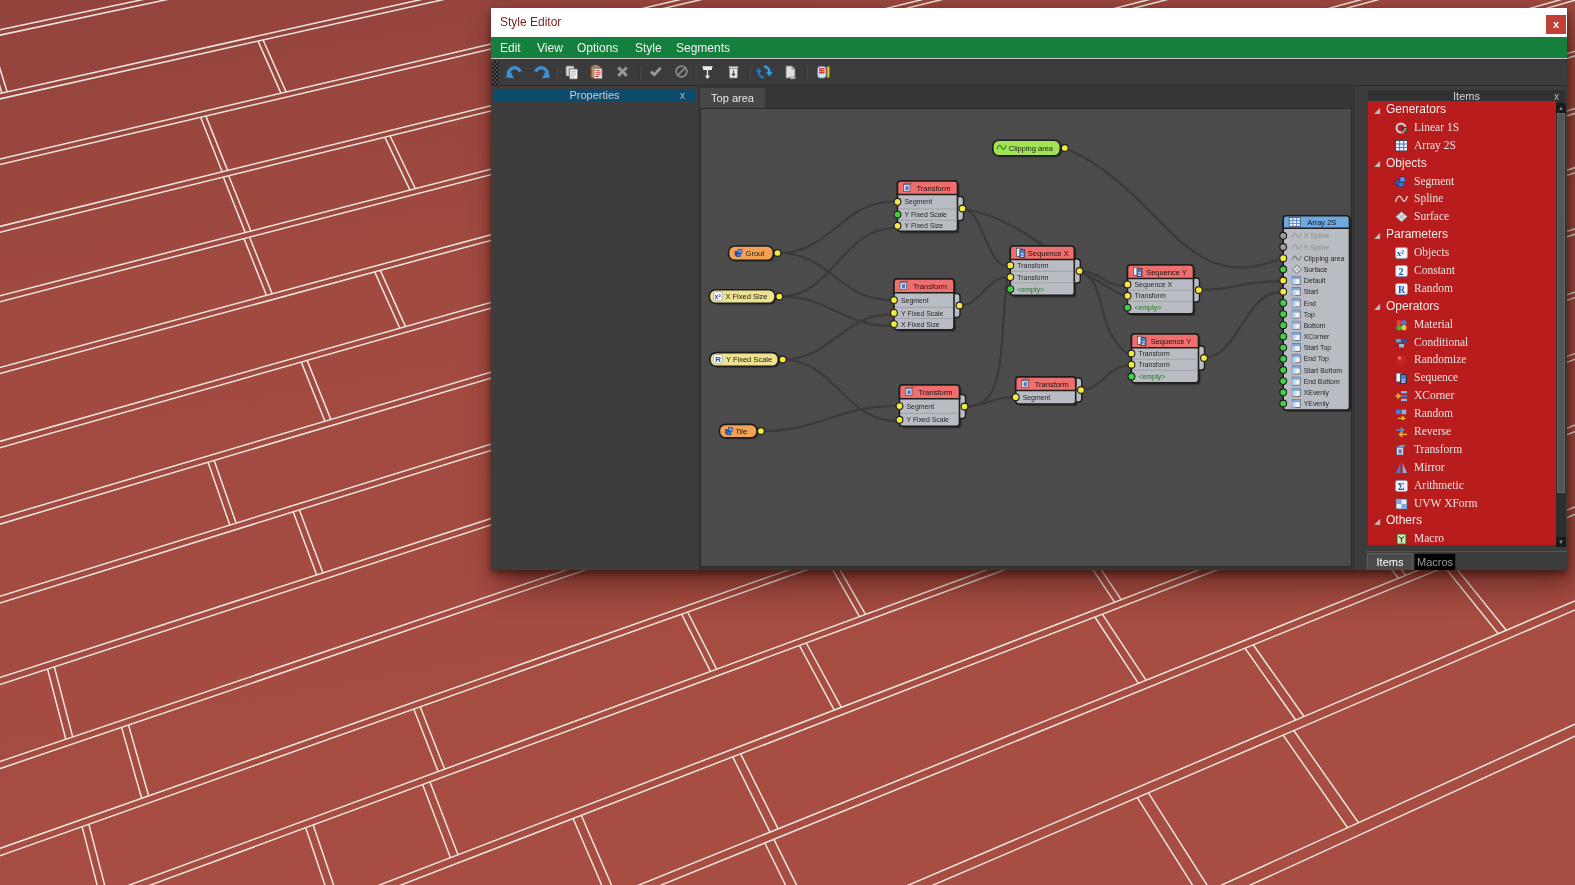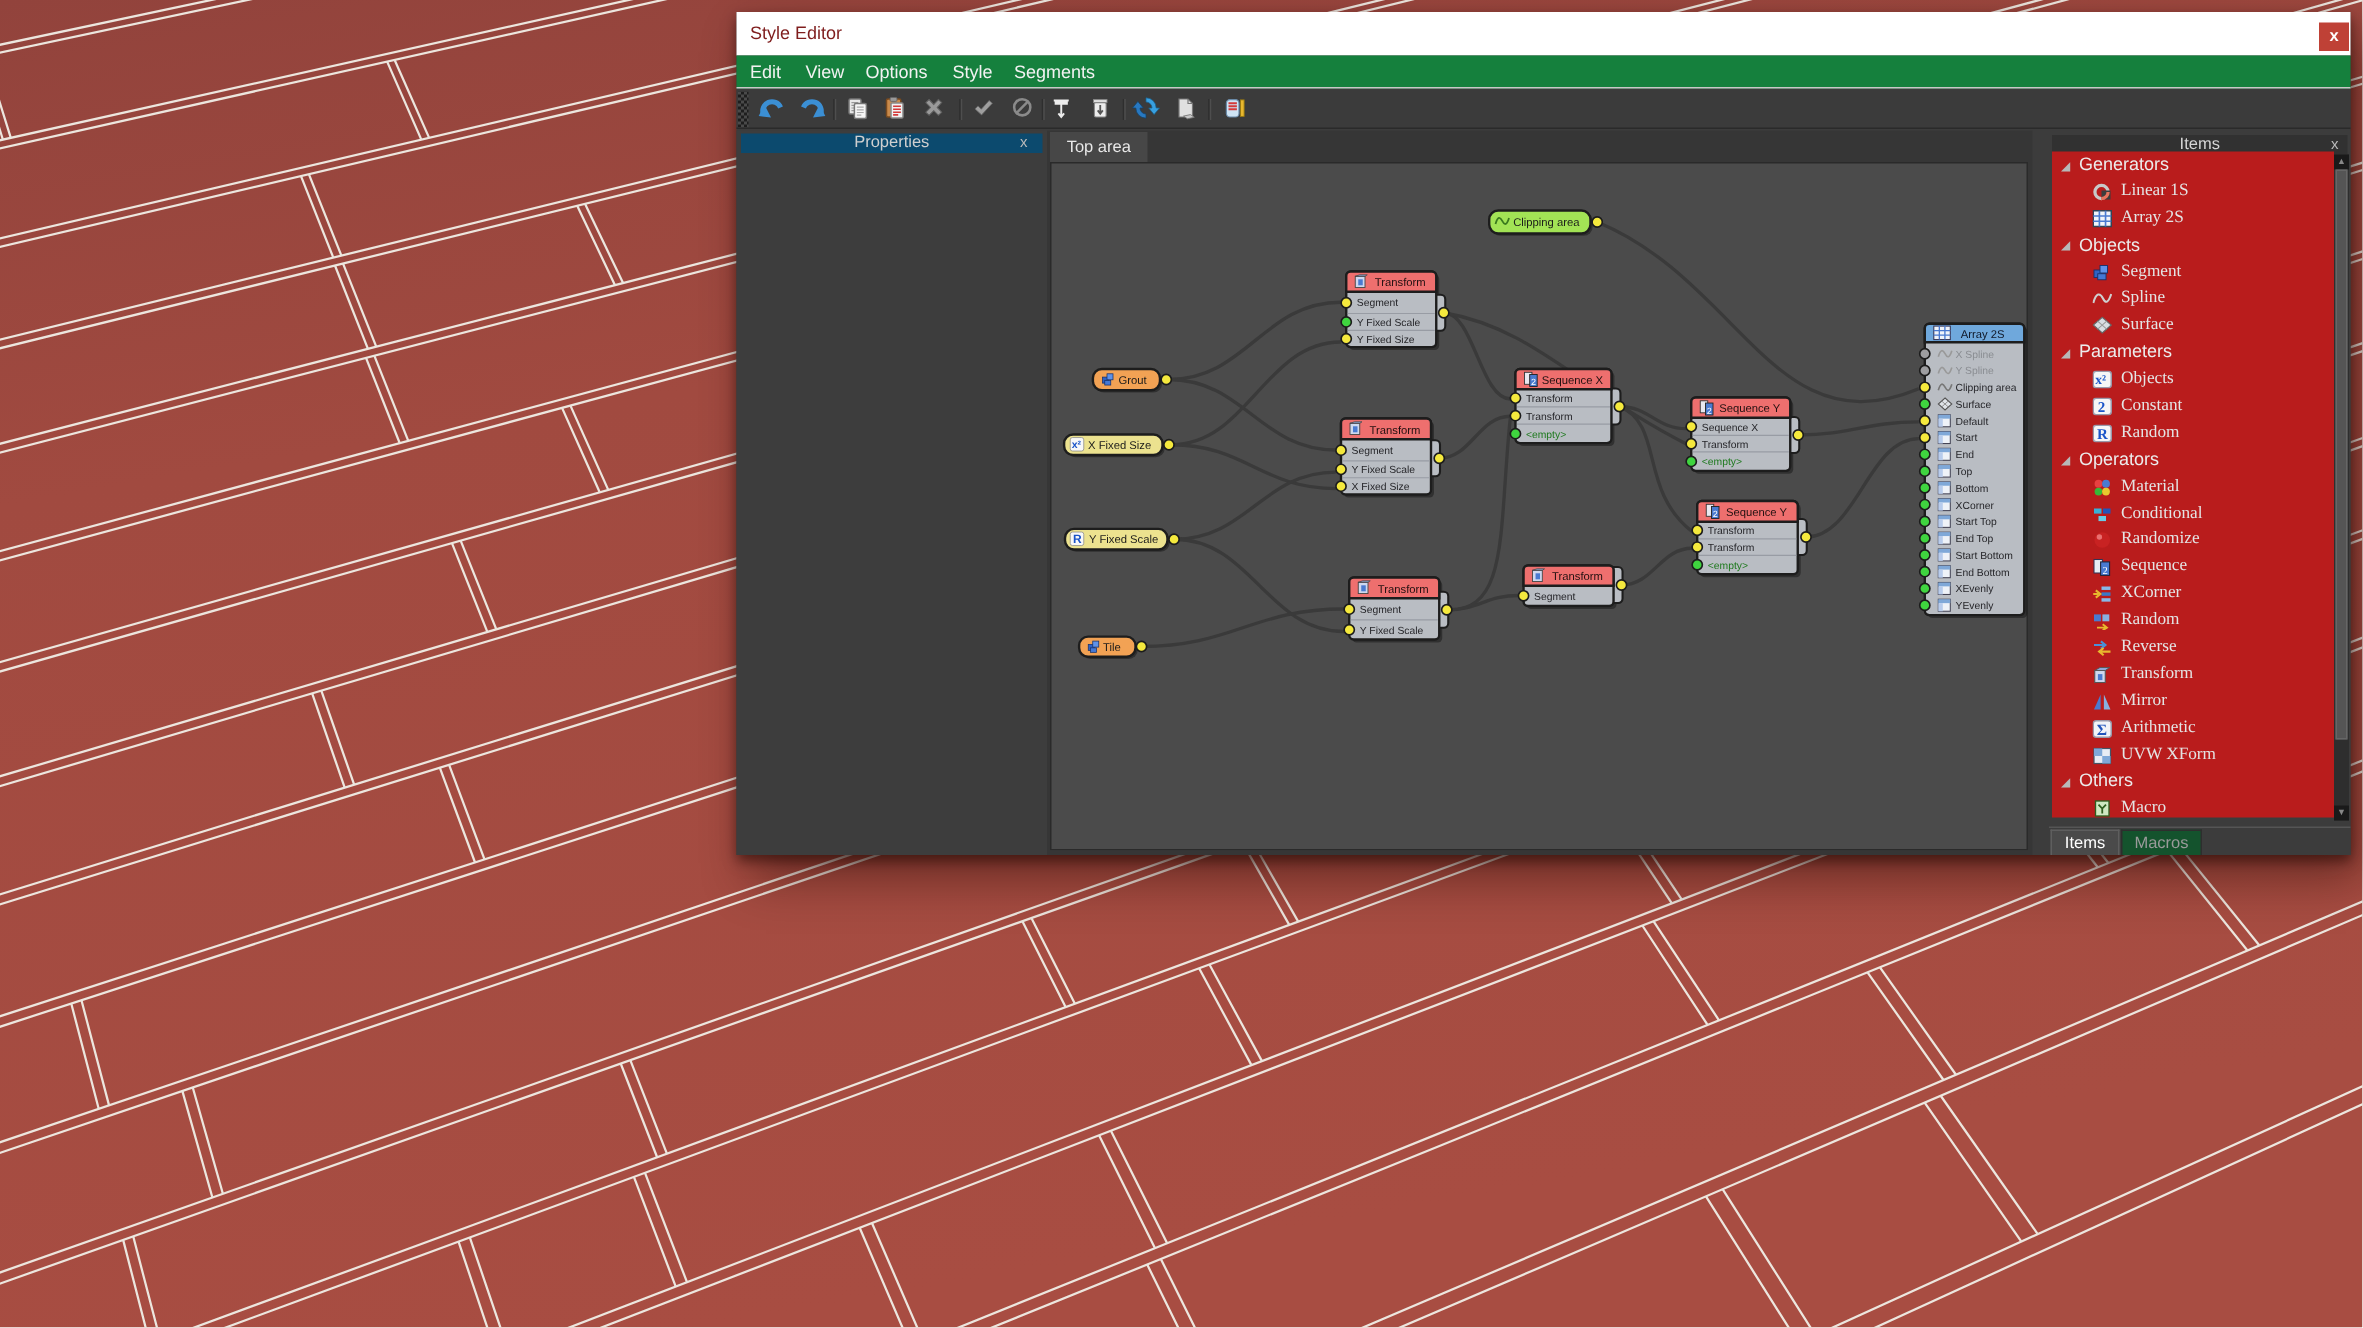--- a/index.html
+++ b/index.html
@@ -33,21 +33,21 @@
 .cat { height:17.9px; color:#ececec; font-size:12px; padding-left:6px; line-height:17.9px; }
 .cat .tri { display:inline-block; width:12px; font-size:8px; color:#b8b8b8; vertical-align:0.5px;}
 .item { height:17.9px; color:#e4e4e4; font-size:11.5px; padding-left:27px; line-height:17.9px; display:flex; align-items:center;font-family:Liberation Serif, serif; }
 .item .ic { width:19px; display:inline-flex; }
 #scroll { position:absolute; right:1px; top:16px; width:10px; height:444px; background:#2e2e2e; }
 #scroll .thumb { position:absolute; left:1px; top:10px; width:8px; height:380px; background:#555; border:1px solid #666; }
 #scroll .arr { position:absolute; left:0; width:10px; height:10px; background:#1a1a1a; color:#888; font-size:6px; text-align:center; line-height:10px;}
 #btabs { position:absolute; left:0px; top:464px; width:201px; height:19px; background:#3c3c3c; border-top:1px solid #555; }
 #btabs .t1 { position:absolute; left:1px; top:1px; width:46px; height:17px; background:#4a4a4a; color:#fff;
   font-size:11px; text-align:center; line-height:17px; border:1px solid #5e5e5e; border-bottom:none;}
-#btabs .t2 { position:absolute; left:48px; top:1px; width:54px; height:17px; background:#14532d; color:#9a9a9a;
+#btabs .t2 { position:absolute; left:48px; top:1px; width:42px; height:17px; background:#000000; color:#9a9a9a;
   font-size:11px; text-align:center; line-height:17px; border:1px solid #2e2e2e; border-bottom:none;}
 </style></head><body>
 <div id="bg"><svg width="1575" height="885" viewBox="0 0 1575 885">
 <defs>
         <linearGradient id="bwgrad" x1="0" y1="0" x2="0.3" y2="1">
           <stop offset="0" stop-color="#92433c"></stop>
           <stop offset="0.35" stop-color="#a14a40"></stop>
           <stop offset="1" stop-color="#a84d42"></stop>
         </linearGradient>
       </defs>

